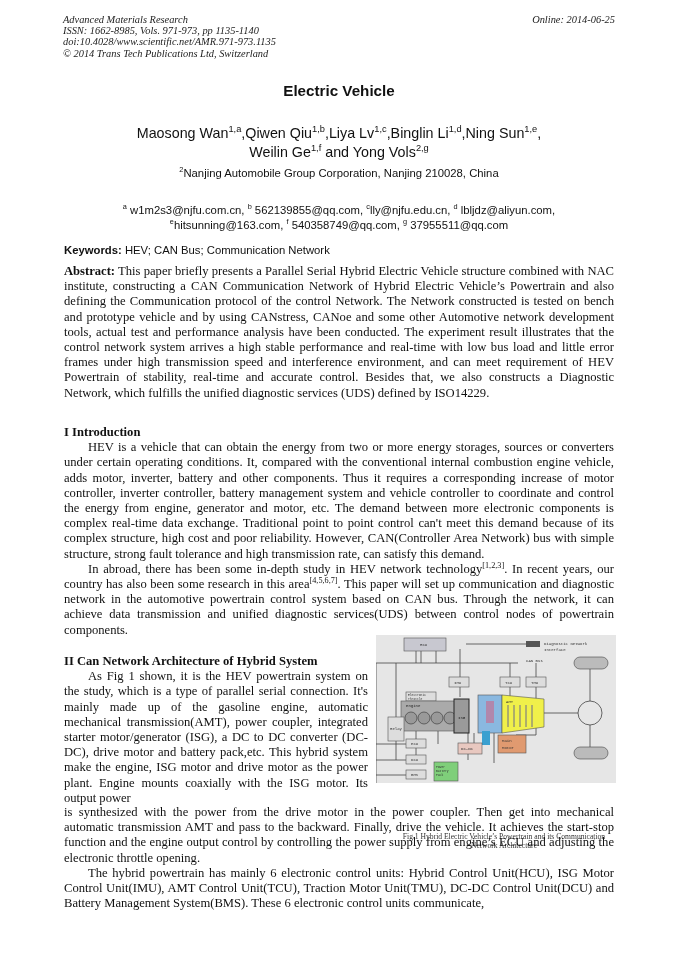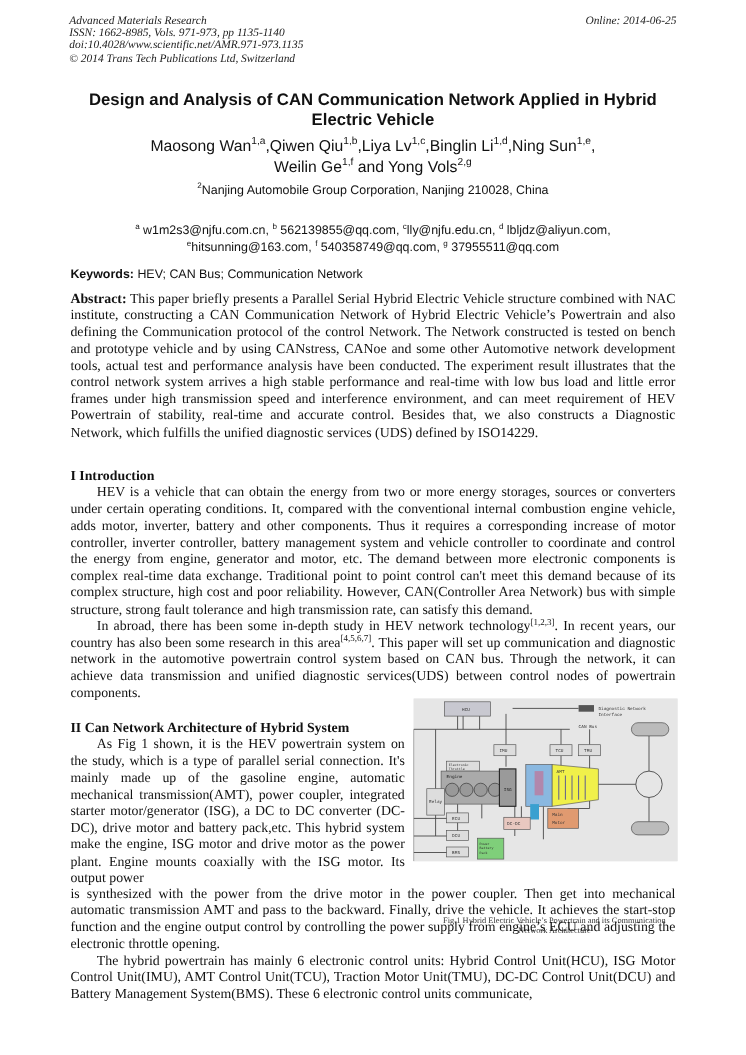--- a/index.html
+++ b/index.html
@@ -27,21 +27,20 @@
 
 <div class="hdr">
   <div>Advanced Materials Research</div>
   <div>ISSN: 1662-8985, Vols. 971-973, pp 1135-1140</div>
   <div>doi:10.4028/www.scientific.net/AMR.971-973.1135</div>
   <div>© 2014 Trans Tech Publications Ltd, Switzerland</div>
 </div>
 <div class="hdr-right">Online: 2014-06-25</div>
 
 <div class="title">
-  <div>Design and Analysis of CAN Communication Network Applied in Hybrid</div>
   <div>Electric Vehicle</div>
 </div>
 
 <div class="authors">
   <div>
     <span><span>Maosong Wan</span><sup>1,a</sup><span>,</span></span><span><span>Qiwen Qiu</span><sup>1,b</sup><span>,</span></span><span><span>Liya Lv</span><sup>1,c</sup><span>,</span></span><span><span>Binglin Li</span><sup>1,d</sup><span>,</span></span><span><span>Ning Sun</span><sup>1,e</sup><span>,</span></span>
   </div>
   <div>
     <span><span>Weilin Ge</span><sup>1,f</sup><span style="white-space:pre"> and </span></span><span><span>Yong Vols</span><sup>2,g</sup></span>
   </div>

